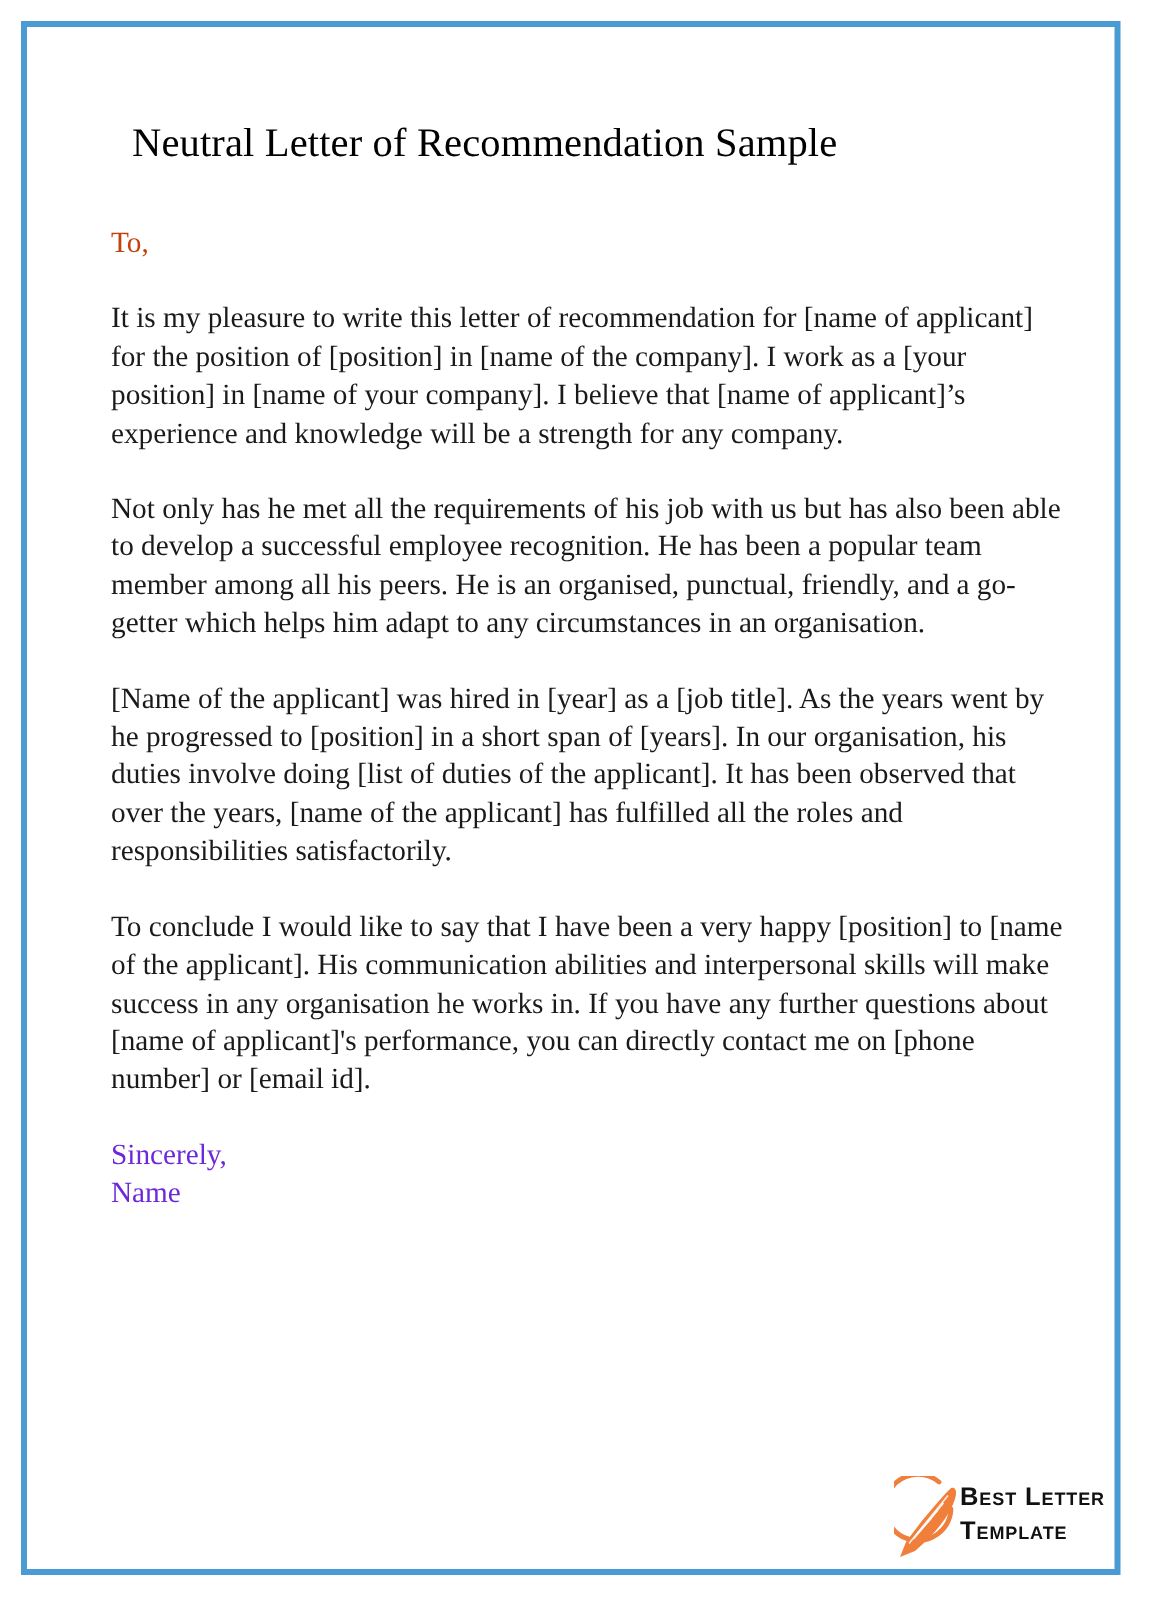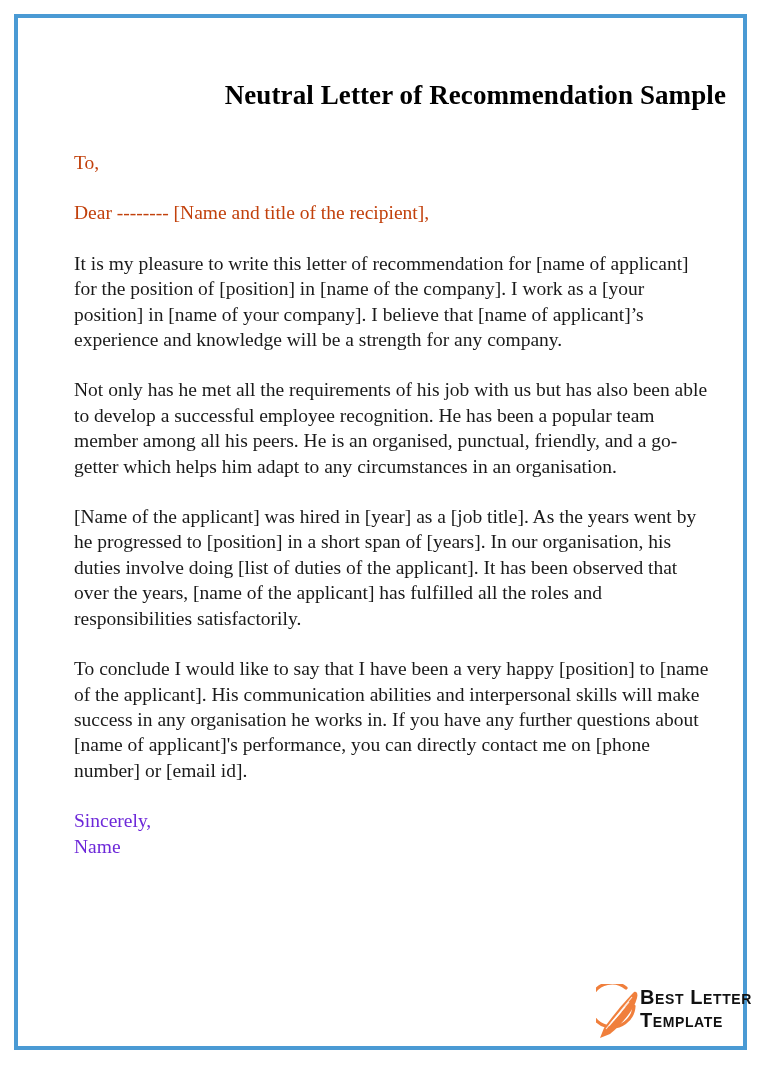--- a/index.html
+++ b/index.html
@@ -38,23 +38,23 @@
   .content {
     position: absolute;
     left: 56px;
     top: 60px;
     width: 652px;
   }
 
   .doc-title {
     font-family: "Liberation Serif", "DejaVu Serif", serif;
     font-size: 27px;
-    font-weight: bold;
+    font-weight: normal;
     color: #000000;
-    text-align: right;
+    text-align: left;
     letter-spacing: 0.1px;
     line-height: 34px;
     margin: 0 0 38px 0;
     padding-left: 14px;
   }
 
   .salutation-lines .line {
     font-size: 19.5px;
     line-height: 25.4px;
     color: #c2410c;
@@ -96,41 +96,40 @@
   }
   .logo-text {
     position: absolute;
     left: 44px;
     top: 6px;
     width: 96px;
   }
   .logo-line {
     font-family: "Liberation Sans", "DejaVu Sans", sans-serif;
     font-weight: bold;
-    font-size: 20px;
+    font-size: 17px;
     line-height: 23px;
     color: #111111;
     font-variant: small-caps;
     letter-spacing: 0.6px;
     white-space: nowrap;
   }
 </style>
 </head>
 <body>
 
 <div class="page">
   <div class="frame">
 
     <div class="content">
 
       <h1 class="doc-title">Neutral Letter of Recommendation Sample</h1>
 
       <div class="salutation-lines">
         <div class="line">To,</div>
-        <div class="line">Dear -------- [Name and title of the recipient],</div>
       </div>
 
       <div style="height:25px"></div>
 
       <p class="para">It is my pleasure to write this letter of recommendation for [name of applicant] for the position of [position] in [name of the company]. I work as a [your position] in [name of your company]. I believe that [name of applicant]’s experience and knowledge will be a strength for any company.</p>
       <p class="para">Not only has he met all the requirements of his job with us but has also been able to develop a successful employee recognition. He has been a popular team member among all his peers. He is an organised, punctual, friendly, and a go-getter which helps him adapt to any circumstances in an organisation.</p>
       <p class="para">[Name of the applicant] was hired in [year] as a [job title]. As the years went by he progressed to [position] in a short span of [years]. In our organisation, his duties involve doing [list of duties of the applicant]. It has been observed that over the years, [name of the applicant] has fulfilled all the roles and responsibilities satisfactorily.</p>
       <p class="para">To conclude I would like to say that I have been a very happy [position] to [name of the applicant]. His communication abilities and interpersonal skills will make success in any organisation he works in. If you have any further questions about [name of applicant]'s performance, you can directly contact me on [phone number] or [email id].</p>
 
       <div class="closing">

